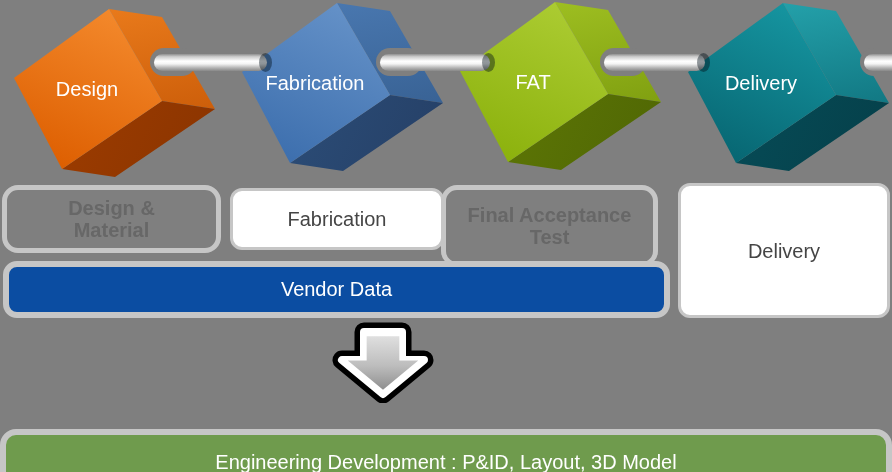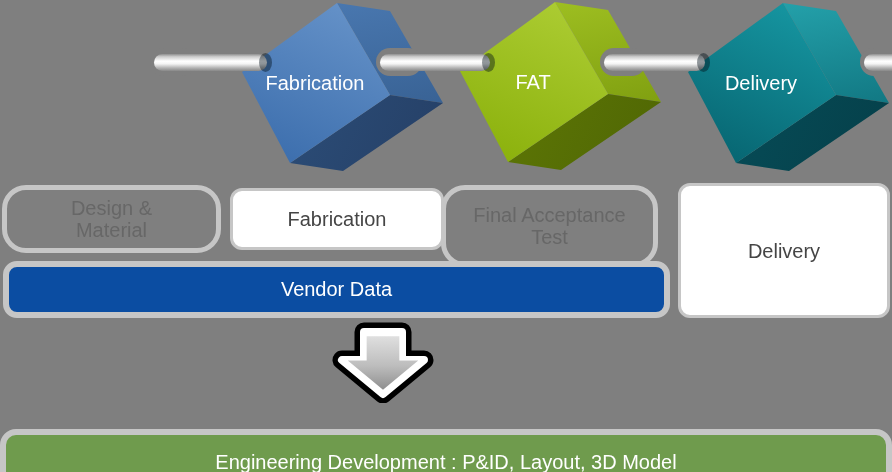--- a/index.html
+++ b/index.html
@@ -43,21 +43,21 @@
   .pD { left:864px; width:28px; border-radius:9px 0 0 9px; }
   .pipe.shadow-end::after {
     content:""; position:absolute; right:-5px; top:-1px; width:13px; height:19px;
     border-radius:50%; background:rgba(0,15,25,.42); z-index:-1;
   }
 
   
   .pbox { position:absolute; box-sizing:border-box; display:flex; align-items:center;
           justify-content:center; text-align:center; z-index:5; font-size:20px; line-height:1.1; }
   .pbox.muted { background:var(--background,#7F7F7F); border:5px solid var(--box-border,#C6C6C6);
-                border-radius:24px; color:var(--muted-text,#676767); font-weight:normal; }
+                border-radius:16px; color:var(--muted-text,#676767); font-weight:bold; }
   .pbox.active { background:#ffffff; border:3px solid var(--box-border,#C6C6C6);
                  border-radius:12px; color:var(--active-text,#454545); }
   .b1 { left:2px;   top:185px; width:219px; height:68px; }
   .b1 .pbox-label { max-width:150px; }
   .b2 { left:230px; top:188px; width:214px; height:62px; }
   .b3 { left:441px; top:185px; width:217px; height:82px; }
   .b3 .pbox-label { max-width:180px; }
   .b4 { left:678px; top:183px; width:212px; height:135px; border-radius:16px; }
 
   
@@ -73,20 +73,26 @@
 </head>
 <body>
 
 <div id="stage">
 
   <div class="notch n1"></div>
   <div class="notch n2"></div>
   <div class="notch n3"></div>
   <div class="notch n4"></div>
 
+  <div class="cube cube1" style="--f1: #F79033; --f2: #DD5E00; --s1: #EE7F1E; --s2: #BC4E00; --b1: #A64000; --b2: #8A3400;">
+    <div class="face face-side"></div>
+    <div class="face face-bottom"></div>
+    <div class="face face-front"></div>
+    <span class="cube-label">Design</span>
+  </div>
   <div class="cube cube2" style="--f1: #6B97CC; --f2: #3C6EAD; --s1: #4C7BB4; --s2: #2F5685; --b1: #2F5480; --b2: #253F66;">
     <div class="face face-side"></div>
     <div class="face face-bottom"></div>
     <div class="face face-front"></div>
     <span class="cube-label">Fabrication</span>
   </div>
   <div class="cube cube3" style="--f1: #B1D038; --f2: #8BB10C; --s1: #A3C424; --s2: #6F8E07; --b1: #647E06; --b2: #4F6604;">
     <div class="face face-side"></div>
     <div class="face face-bottom"></div>
     <div class="face face-front"></div>

